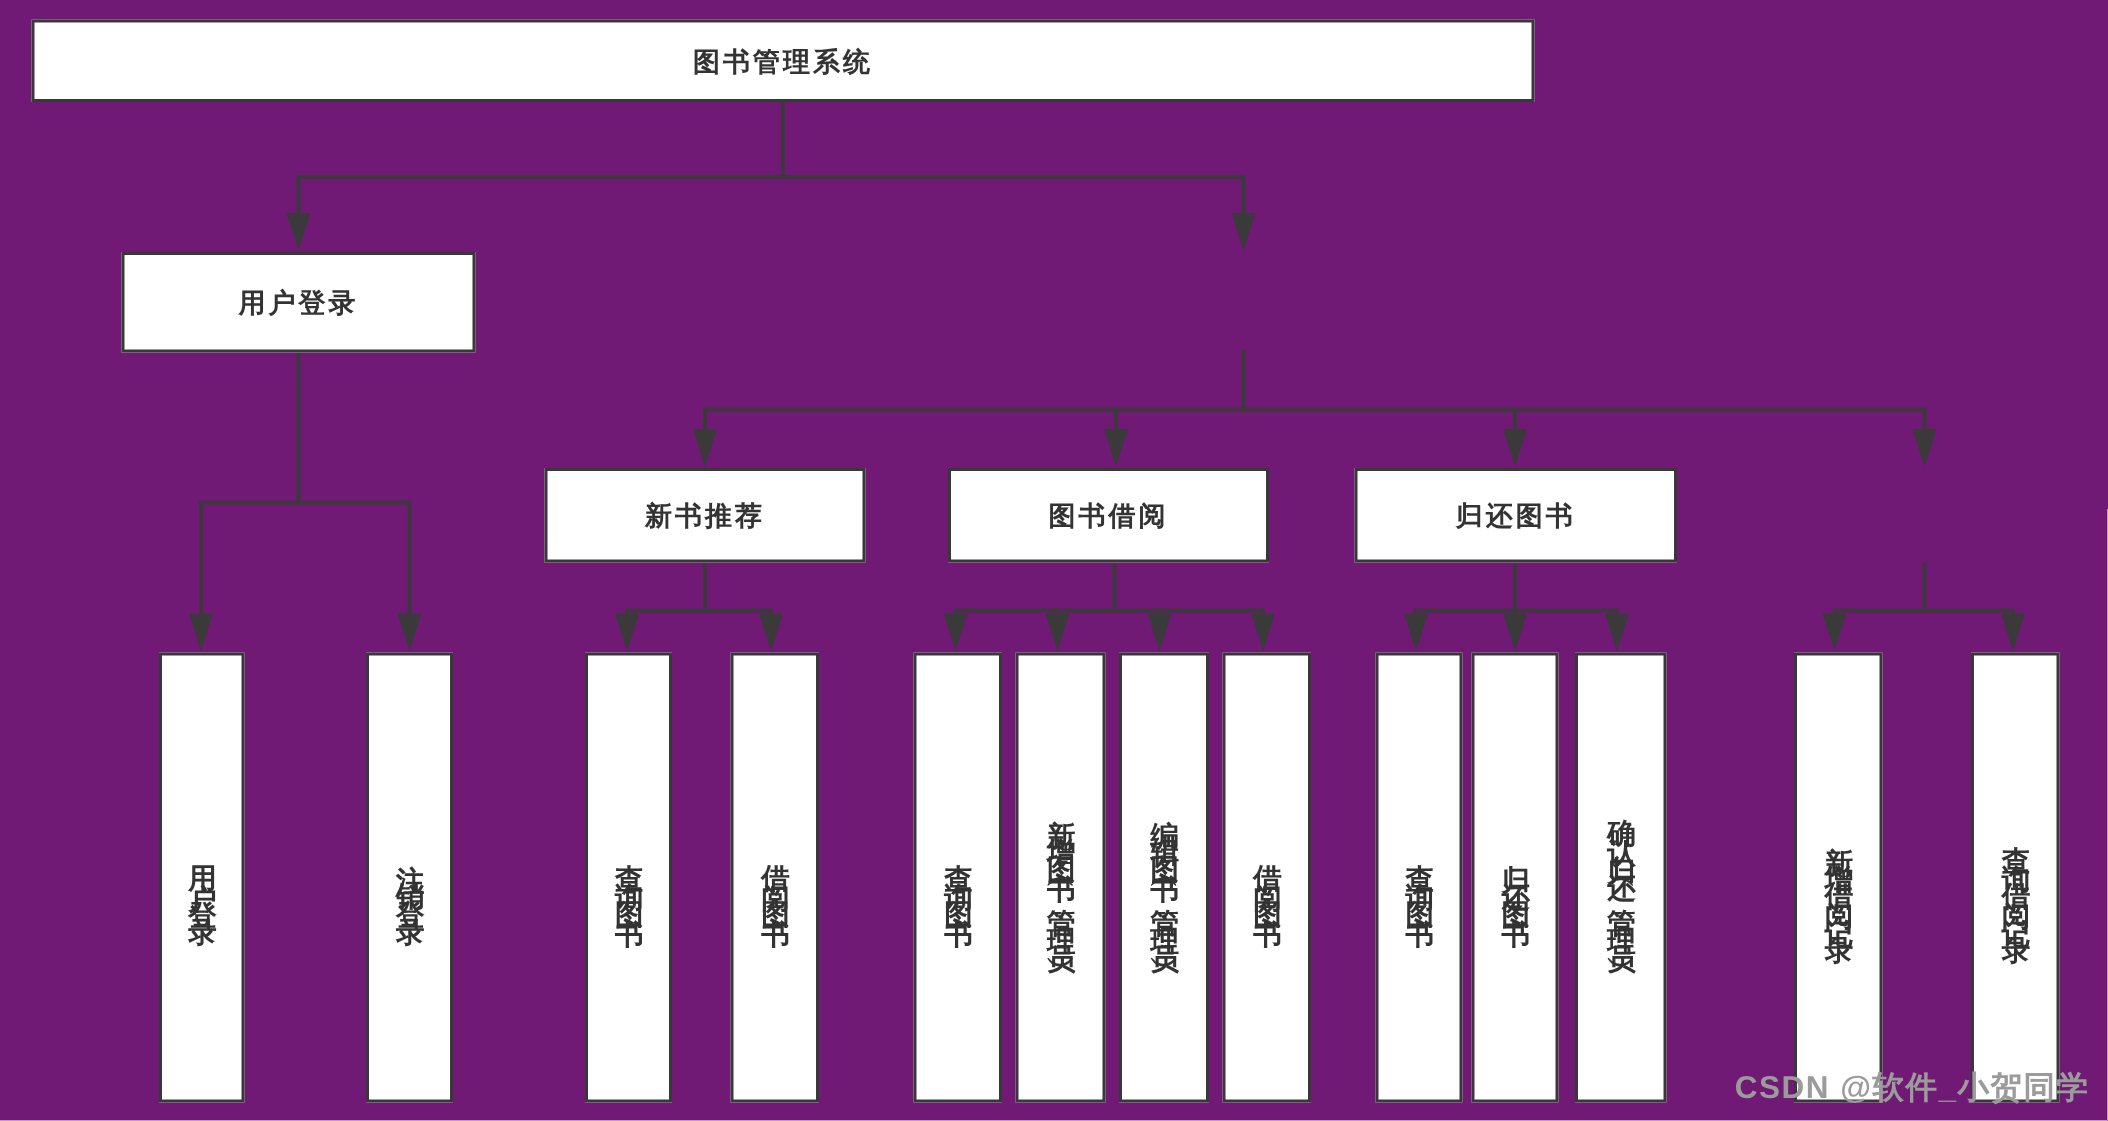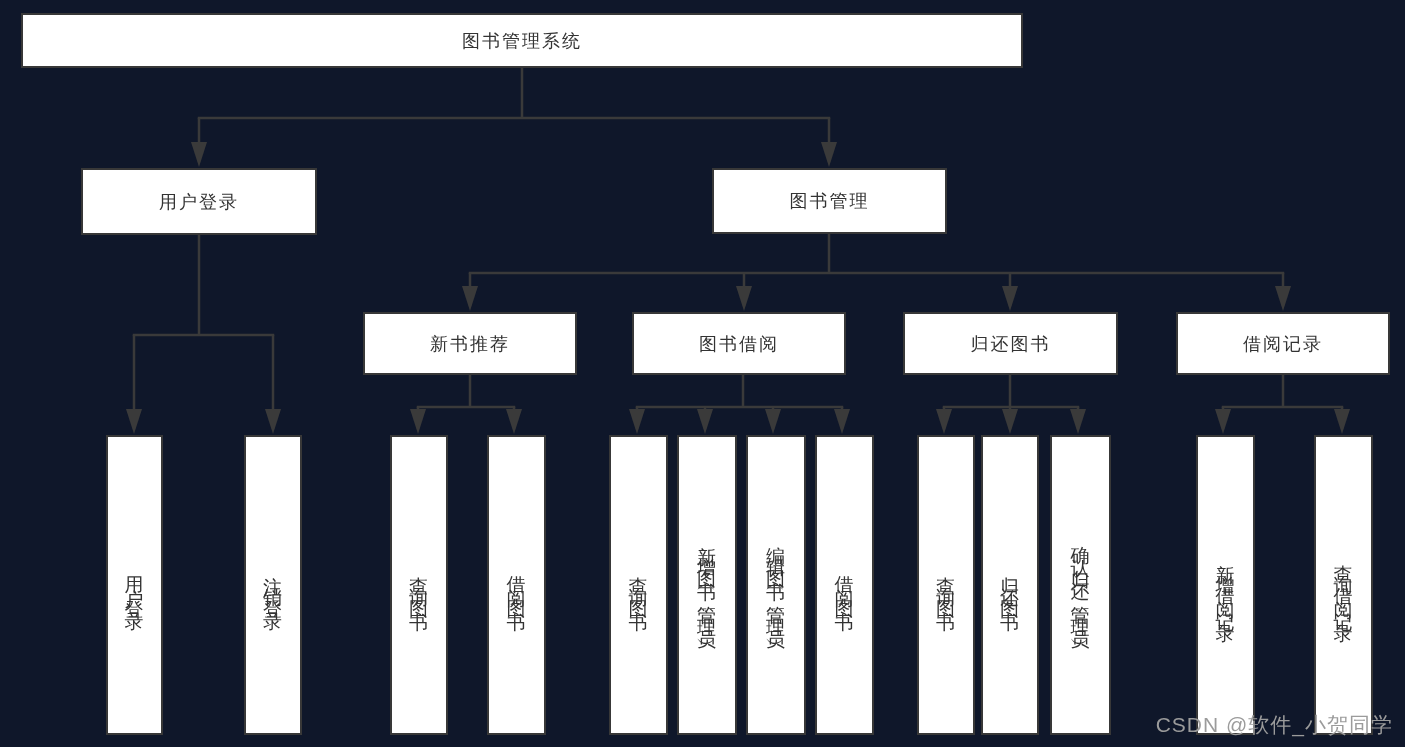--- a/index.html
+++ b/index.html
@@ -1,18 +1,18 @@
 <!DOCTYPE html>
 <html><head>
 <meta charset="utf-8">
 <style>
   html,body{margin:0;padding:0;background:#fff;}
   .canvas{
-    position:relative;width:1405px;height:747px;background:#0f172a;
-    font-family:"Liberation Sans","DejaVu Sans",sans-serif;overflow:hidden;
+    position:relative;width:1405px;height:747px;background:#701a75;
+    font-family:"Liberation Sans","DejaVu Sans",sans-serif;overflow:hidden;font-weight:bold;
   }
   #connectors{position:absolute;left:0;top:0;pointer-events:none;}
   .box{
     position:absolute;box-sizing:border-box;border:2.5px solid #383838;
     background:#ffffff;display:flex;align-items:center;justify-content:center;
     color:#333333;
   }
   .box.h{font-size:18px;letter-spacing:2px;white-space:nowrap;}
   .box.v span{
     writing-mode:vertical-rl;text-orientation:mixed;
@@ -83,35 +83,29 @@
       <polygon points="1334,409 1350,409 1342,434" fill="#3a3a3a"></polygon>
     </svg>
 
   <div class="box h" style="left:21px;top:13px;width:1002px;height:55px">
     <span>图书管理系统</span>
   </div>
 
   <div class="box h" style="left:81px;top:168px;width:236px;height:67px">
     <span>用户登录</span>
   </div>
-  <div class="box h" style="left:712px;top:168px;width:235px;height:66px">
-    <span>图书管理</span>
-  </div>
 
   <div class="box h" style="left:363px;top:312px;width:214px;height:63px">
     <span>新书推荐</span>
   </div>
   <div class="box h" style="left:632px;top:312px;width:214px;height:63px">
     <span>图书借阅</span>
   </div>
   <div class="box h" style="left:903px;top:312px;width:215px;height:63px">
     <span>归还图书</span>
-  </div>
-  <div class="box h" style="left:1176px;top:312px;width:214px;height:63px">
-    <span>借阅记录</span>
   </div>
 
   <div class="box v" style="left:106px;top:435px;width:57px;height:300px">
     <span>用户登录</span>
   </div>
   <div class="box v" style="left:244px;top:435px;width:58px;height:300px">
     <span>注销登录</span>
   </div>
   <div class="box v" style="left:390px;top:435px;width:58px;height:300px">
     <span>查询图书</span>

